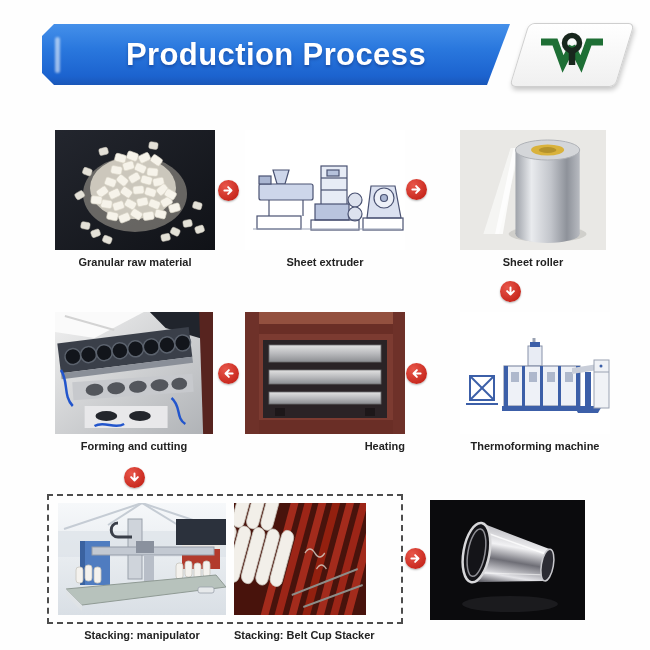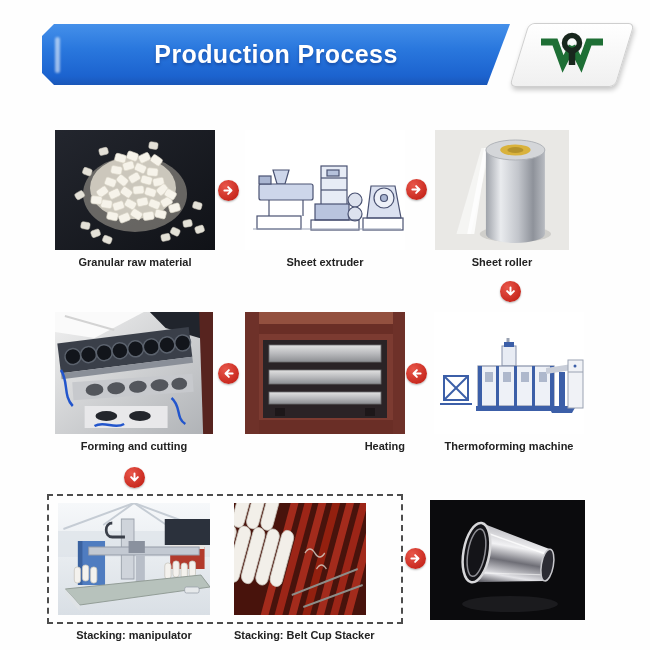--- a/index.html
+++ b/index.html
@@ -6,21 +6,21 @@
   .canvas{position:relative;width:650px;height:650px;background:#fefefe;overflow:hidden;
           font-family:"Liberation Sans",sans-serif;}
 
   
   .banner{position:absolute;left:42px;top:24px;width:468px;height:61px;
     background:linear-gradient(180deg,#4590ea 0%,#2a78de 40%,#1c63cf 85%,#1a57b8 100%);
     clip-path:polygon(12px 0,100% 0,calc(100% - 23px) 100%,12px 100%,0 calc(100% - 12px),0 12px);
     display:flex;align-items:center;justify-content:center;}
   .banner-shine{position:absolute;left:13px;top:13px;width:5px;height:36px;border-radius:3px;
     background:rgba(255,255,255,.55);filter:blur(1px);}
-  .banner-title{color:#fff;font-size:25px;font-weight:700;letter-spacing:.4px;
+  .banner-title{color:#fff;font-size:31px;font-weight:700;letter-spacing:.4px;
     text-shadow:0 2px 3px rgba(10,40,110,.45);}
   .logo{position:absolute;left:519px;top:23px;width:104px;height:62px;
     transform:skewX(-17deg);background:linear-gradient(180deg,#ffffff,#f0f0f0);
     border:1px solid #cfcfcf;border-radius:6px;box-shadow:2px 3px 5px rgba(0,0,0,.22);
     display:flex;align-items:center;justify-content:center;}
   .logo-inner{transform:skewX(17deg);}
 
   
   .step{position:absolute;text-align:center;}
   .thumb{width:100%;overflow:hidden;position:relative;}
@@ -152,21 +152,21 @@
           <circle cx="139" cy="68" r="10" fill="#eef1f8"></circle>
           <circle cx="139" cy="68" r="3.5" fill="#aab6d2"></circle>
           <rect x="118" y="88" width="40" height="12" fill="none"></rect>
         </g>
         <line x1="8" y1="99" x2="156" y2="99" stroke="#9aa2b6" stroke-width="1"></line>
       </svg>
     </div>
     <div class="cap">Sheet extruder</div>
   </div>
 
-  <div class="step" style="left:435px;top:130px;width:134px;">
+  <div class="step" style="left:460px;top:130px;width:146px;">
     <div class="thumb" style="height:120px;">
       <svg viewBox="0 0 150 120" preserveAspectRatio="none">
         <defs>
           <linearGradient id="rollg" x1="0" y1="0" x2="1" y2="0">
             <stop offset="0" stop-color="#9ea2a9"></stop>
               <stop offset="0.25" stop-color="#e9ebee"></stop>
             <stop offset="0.55" stop-color="#c2c5cb"></stop>
               <stop offset="0.8" stop-color="#8e929a"></stop>
             <stop offset="1" stop-color="#b8bbc1"></stop>
           </linearGradient>
@@ -256,21 +256,21 @@
         <rect x="24" y="80" width="112" height="12" fill="url(#sl)" stroke="#6e6f72" stroke-width="0.8"></rect>
         <rect x="30" y="96" width="10" height="8" fill="#1c1719"></rect>
         <rect x="120" y="96" width="10" height="8" fill="#1c1719"></rect>
         <rect x="0" y="0" width="14" height="122" fill="#6e3129"></rect>
         <rect x="148" y="0" width="12" height="122" fill="#6e3129"></rect>
       </svg>
     </div>
     <div class="cap">Heating</div>
   </div>
 
-  <div class="step" style="left:434px;top:312px;width:150px;">
+  <div class="step" style="left:460px;top:312px;width:150px;">
     <div class="thumb" style="height:122px;">
       <svg viewBox="0 0 150 122" preserveAspectRatio="none">
         <rect width="150" height="122" fill="#ffffff"></rect>
         <g stroke="#3c5fa8" stroke-width="2" fill="none">
           <rect x="10" y="64" width="24" height="24"></rect>
           <line x1="10" y1="64" x2="34" y2="88"></line>
             <line x1="34" y1="64" x2="10" y2="88"></line>
           <line x1="6" y1="92" x2="38" y2="92"></line>
         </g>
         <path d="M74 26 v12" stroke="#9aa2b2" stroke-width="3"></path>
@@ -295,21 +295,21 @@
         <rect x="125" y="60" width="6" height="34" fill="#3c5fa8"></rect>
         <polygon points="114,94 142,94 138,101 118,101" fill="#3c5fa8"></polygon>
         <rect x="134" y="48" width="15" height="48" fill="#f0f2f6" stroke="#9aa2b2" stroke-width="1"></rect>
         <line x1="134" y1="60" x2="149" y2="60" stroke="#9aa2b2" stroke-width="1"></line>
         <circle cx="141" cy="54" r="1.5" fill="#3c5fa8"></circle>
       </svg>
     </div>
     <div class="cap">Thermoforming machine</div>
   </div>
 
-  <div class="step r3" style="left:58px;top:503px;width:152px;">
+  <div class="step r3" style="left:58px;top:503px;width:168px;">
     <div class="thumb" style="height:112px;">
       <svg viewBox="0 0 168 112" preserveAspectRatio="none">
         <defs>
             <linearGradient id="mg" x1="0" y1="0" x2="0" y2="1">
           <stop offset="0" stop-color="#f6f8fa"></stop>
               <stop offset="1" stop-color="#d9dfe5"></stop>
             </linearGradient>
           </defs>
         <rect width="168" height="112" fill="url(#mg)"></rect>
         <g stroke="#c5ccd4" stroke-width="2">

